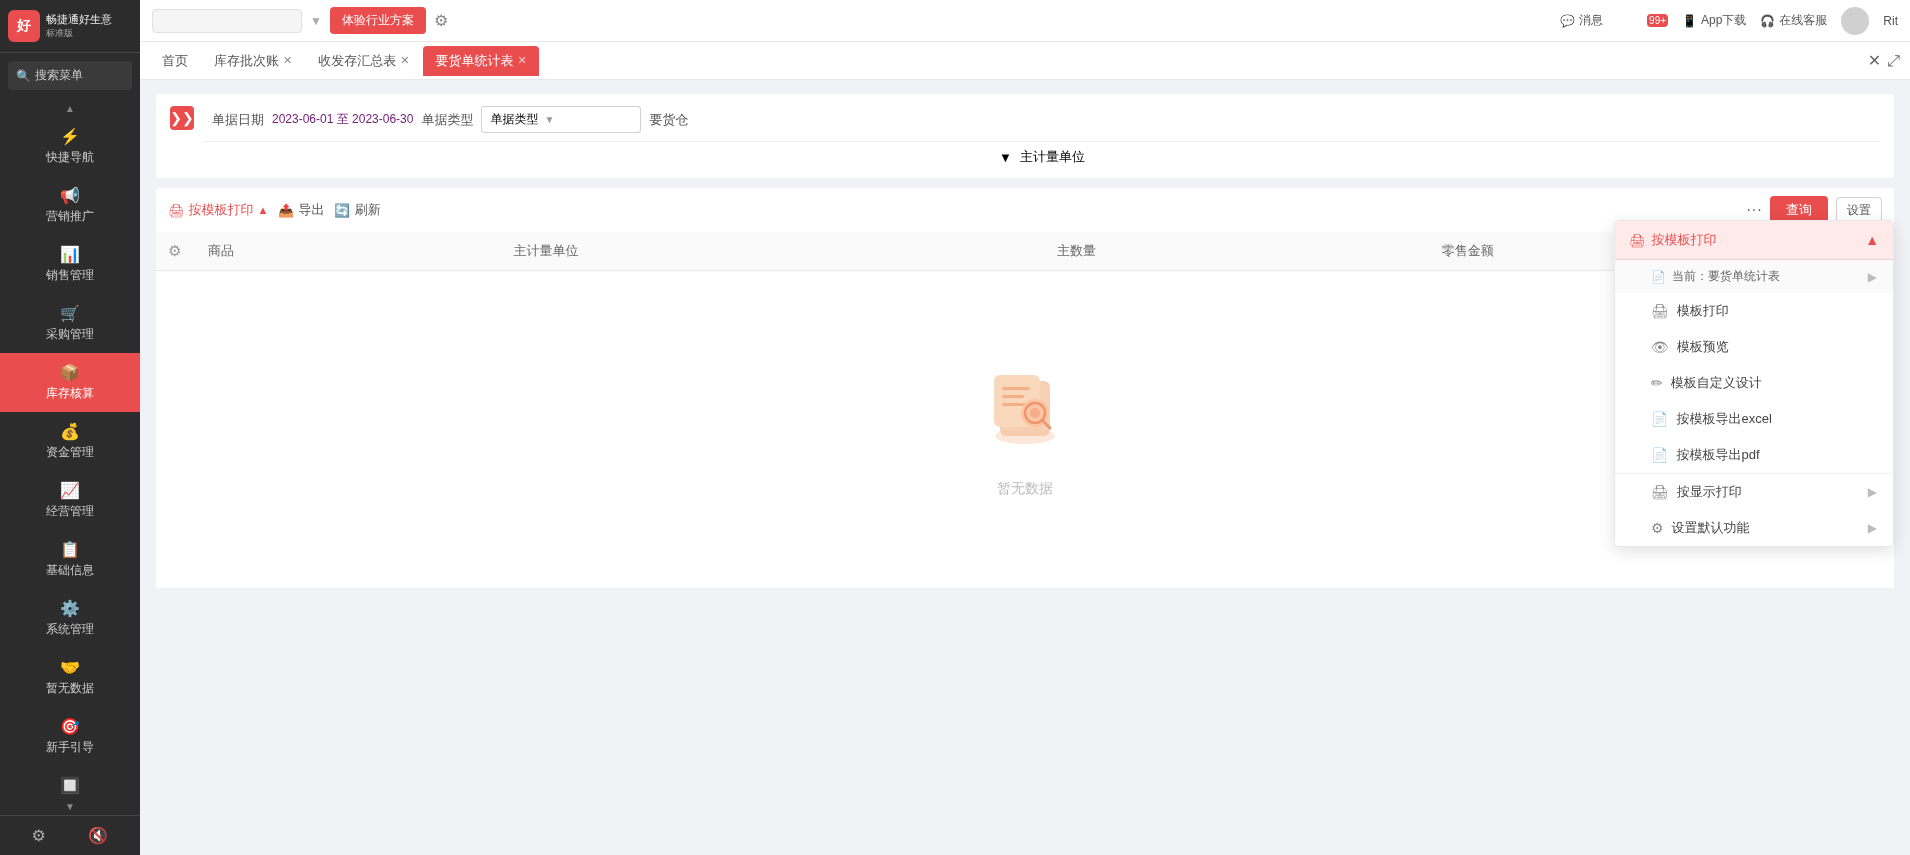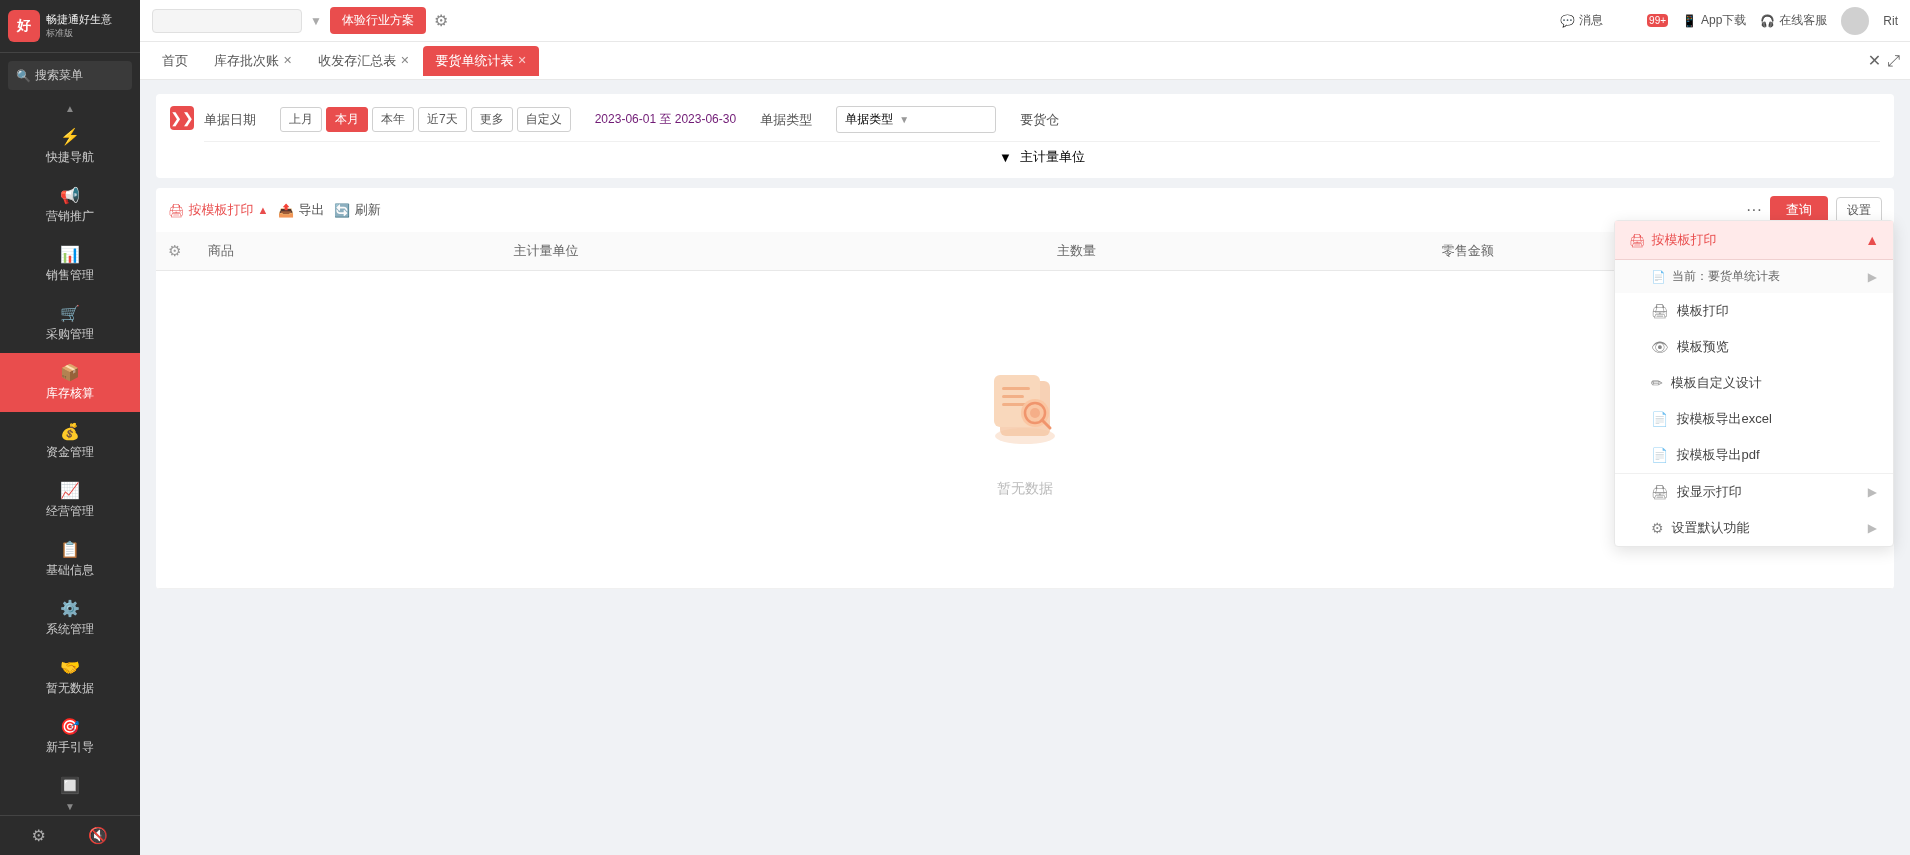--- a/index.html
+++ b/index.html
@@ -561,30 +561,22 @@
   </div>
 
   <div class="page-content">
 
     <div style="background:#fff; border-radius:4px; margin-bottom:10px; padding:12px 14px;">
       <div style="display:flex; align-items:flex-start; gap:10px;">
 
         <button class="filter-expand-btn">❯❯</button>
 
         <div style="flex:1;">
-          <div style="display:flex; align-items:center; gap:24px; flex-wrap:wrap;">
+          <div style="display:flex; align-items:center; gap:8px; flex-wrap:wrap;margin-left:8px;">
             <span class="filter-label">单据日期</span>
-            <div class="date-btns">
-              <button class="date-btn">上月</button>
-              <button class="date-btn active">本月</button>
-              <button class="date-btn">本年</button>
-              <button class="date-btn">近7天</button>
-              <button class="date-btn">更多</button>
-              <button class="date-btn">自定义</button>
-            </div>
             <span class="date-range">2023-06-01 至 2023-06-30</span>
 
             <span class="filter-label">单据类型</span>
             <div class="select-control">
               <span>单据类型</span>
               <span class="select-arrow">▼</span>
             </div>
 
             <span style="color:#555; font-size:13px;">要货仓</span>
           </div>

